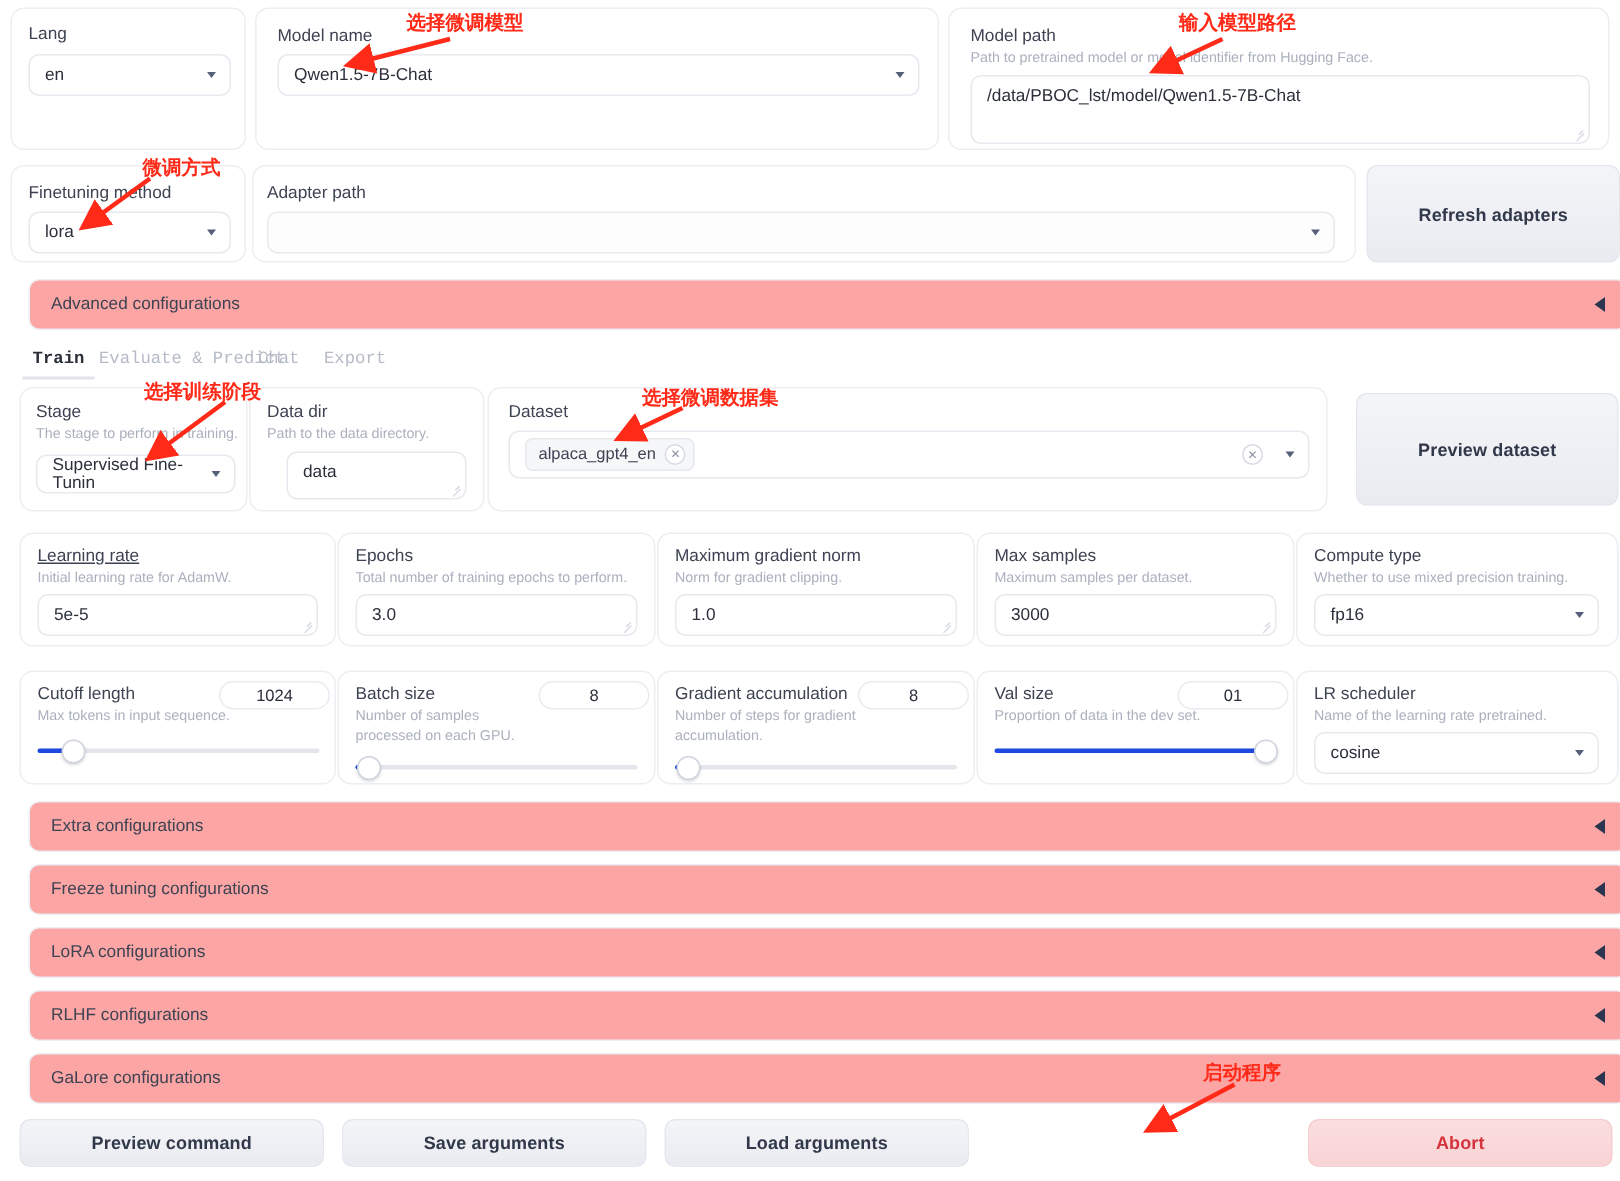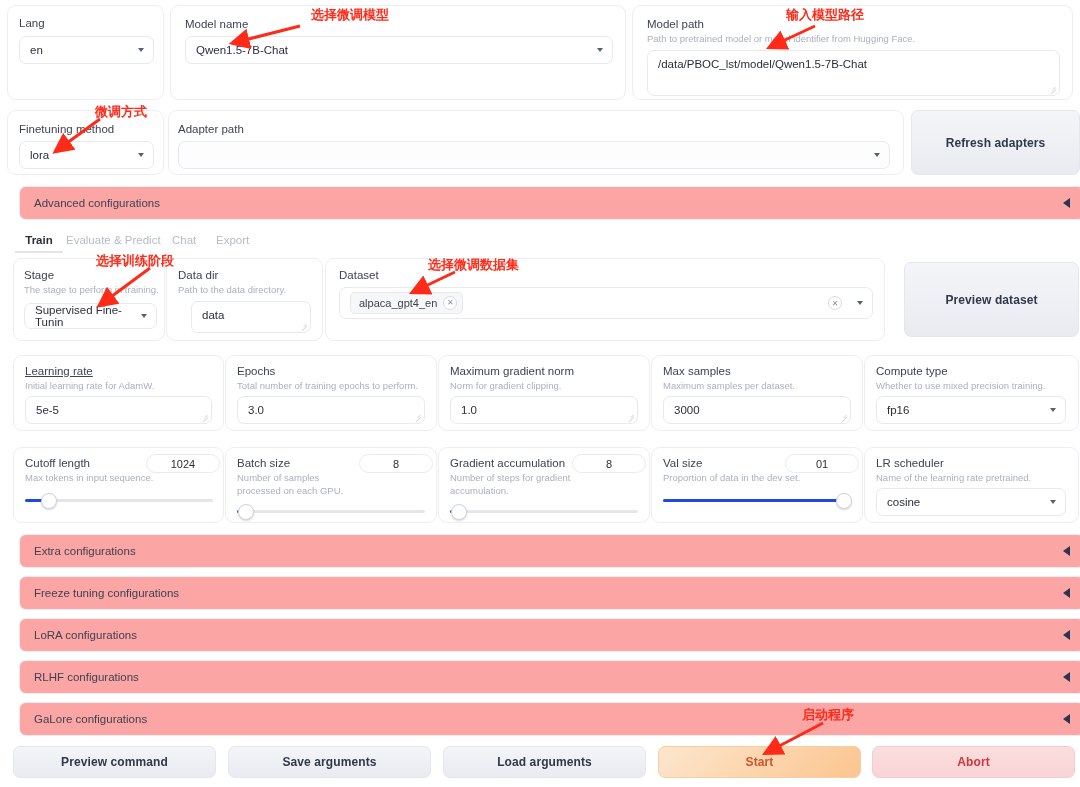--- a/index.html
+++ b/index.html
@@ -64,21 +64,21 @@
     display:flex;align-items:center;box-sizing:border-box;
   }
   .acc .acc-title{font-size:11.5px;color:#3d4352;margin-left:14px;}
   .acc .acc-arrow{
     position:absolute;right:14px;top:50%;transform:translateY(-50%);
     width:0;height:0;border-top:5px solid transparent;border-bottom:5px solid transparent;
     border-right:7px solid #2c3550;
   }
 
   
-  .tabs{position:absolute;left:7px;top:230px;width:1066px;height:21px;}
+  .tabs{position:absolute;left:7px;top:230px;width:1066px;height:21px;font-family:Liberation Mono, monospace;}
   .tab{
     position:absolute;top:0;font-size:11.5px;color:#b6bbc7;
     padding:0 2px;height:21px;line-height:20px;
   }
   .tab.active{
     color:#2a2f3a;font-weight:bold;border-bottom:2px solid #e2e4ea;
   }
 
   
   .slider{position:absolute;height:14px;}
@@ -356,28 +356,25 @@
 
   <div class="btn" style="left:13px;top:746px;width:203px;height:32px;">
     <span>Preview command</span>
   </div>
   <div class="btn" style="left:228px;top:746px;width:203px;height:32px;">
     <span>Save arguments</span>
   </div>
   <div class="btn" style="left:443px;top:746px;width:203px;height:32px;">
     <span>Load arguments</span>
   </div>
-  <div class="btn start" style="left:658px;top:746px;width:203px;height:32px;">
-    <span>Start</span>
-  </div>
   <div class="btn abort" style="left:872px;top:746px;width:203px;height:32px;">
     <span>Abort</span>
   </div>
 
-  <div class="anno" style="left:271px;top:6px;margin-left:40px;">选择微调模型</div>
+  <div class="anno" style="left:271px;top:6px;">选择微调模型</div>
   <div class="anno" style="left:786px;top:6px;">输入模型路径</div>
   <div class="anno" style="left:95px;top:103px;">微调方式</div>
   <div class="anno" style="left:96px;top:252px;">选择训练阶段</div>
   <div class="anno" style="left:428px;top:256px;">选择微调数据集</div>
   <div class="anno" style="left:802px;top:706px;">启动程序</div>
 
   <svg class="arrow-svg" width="1080" height="787" style="left:0;top:0;">
     <defs>
       <marker id="ah" markerWidth="7" markerHeight="7" refX="5.5" refY="3.5" orient="auto">
         <polygon points="0,0 7,3.5 0,7" fill="#ff2a18"></polygon>

